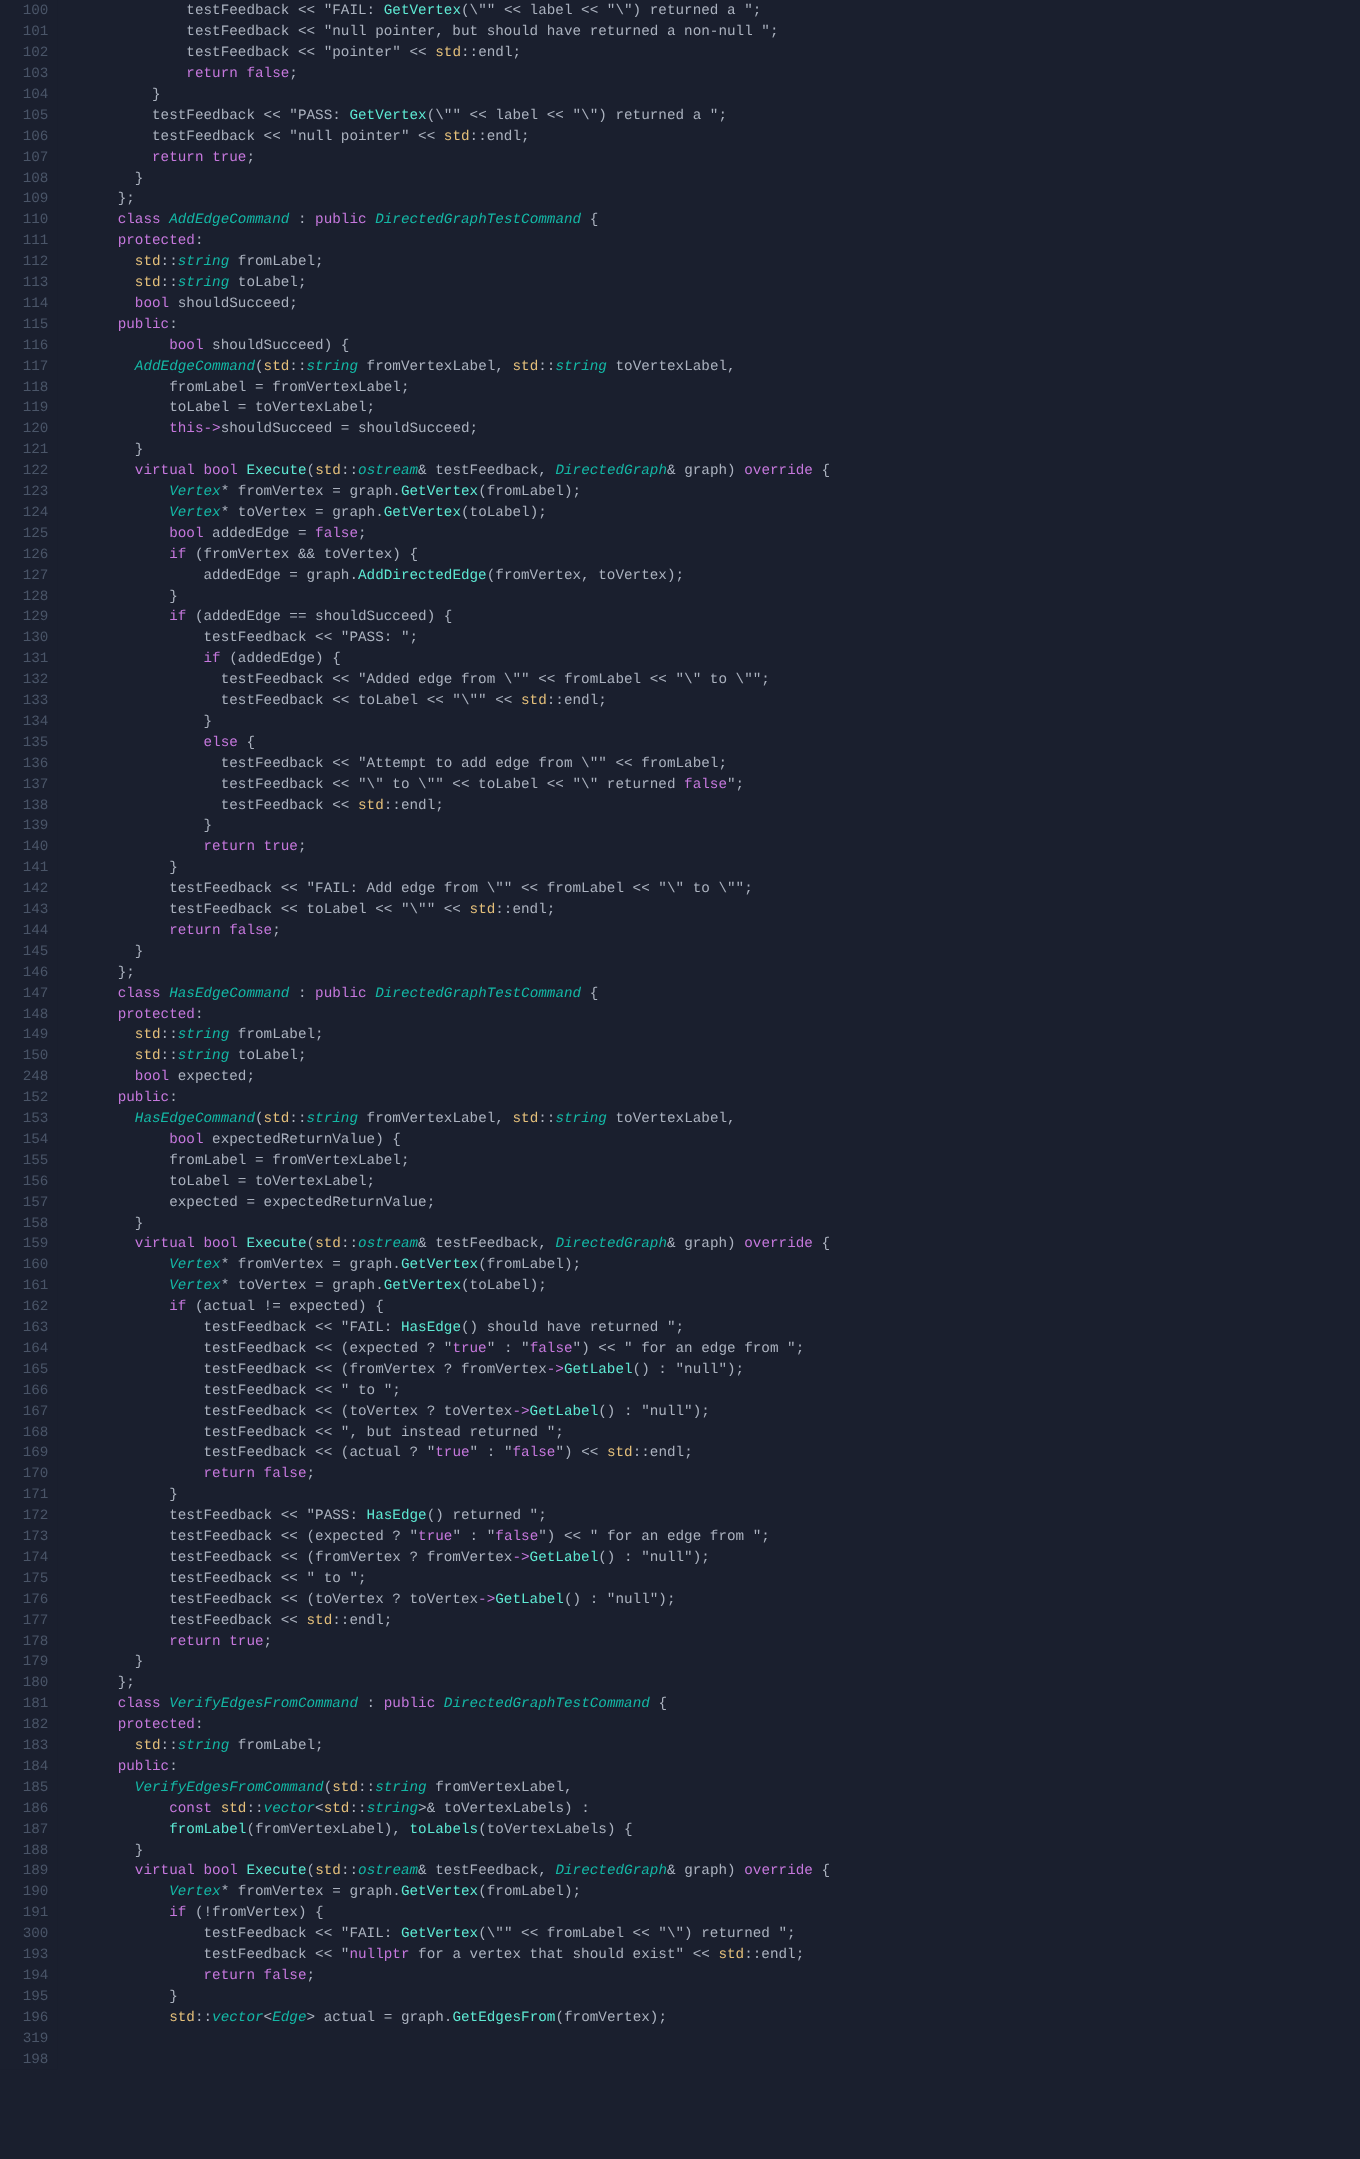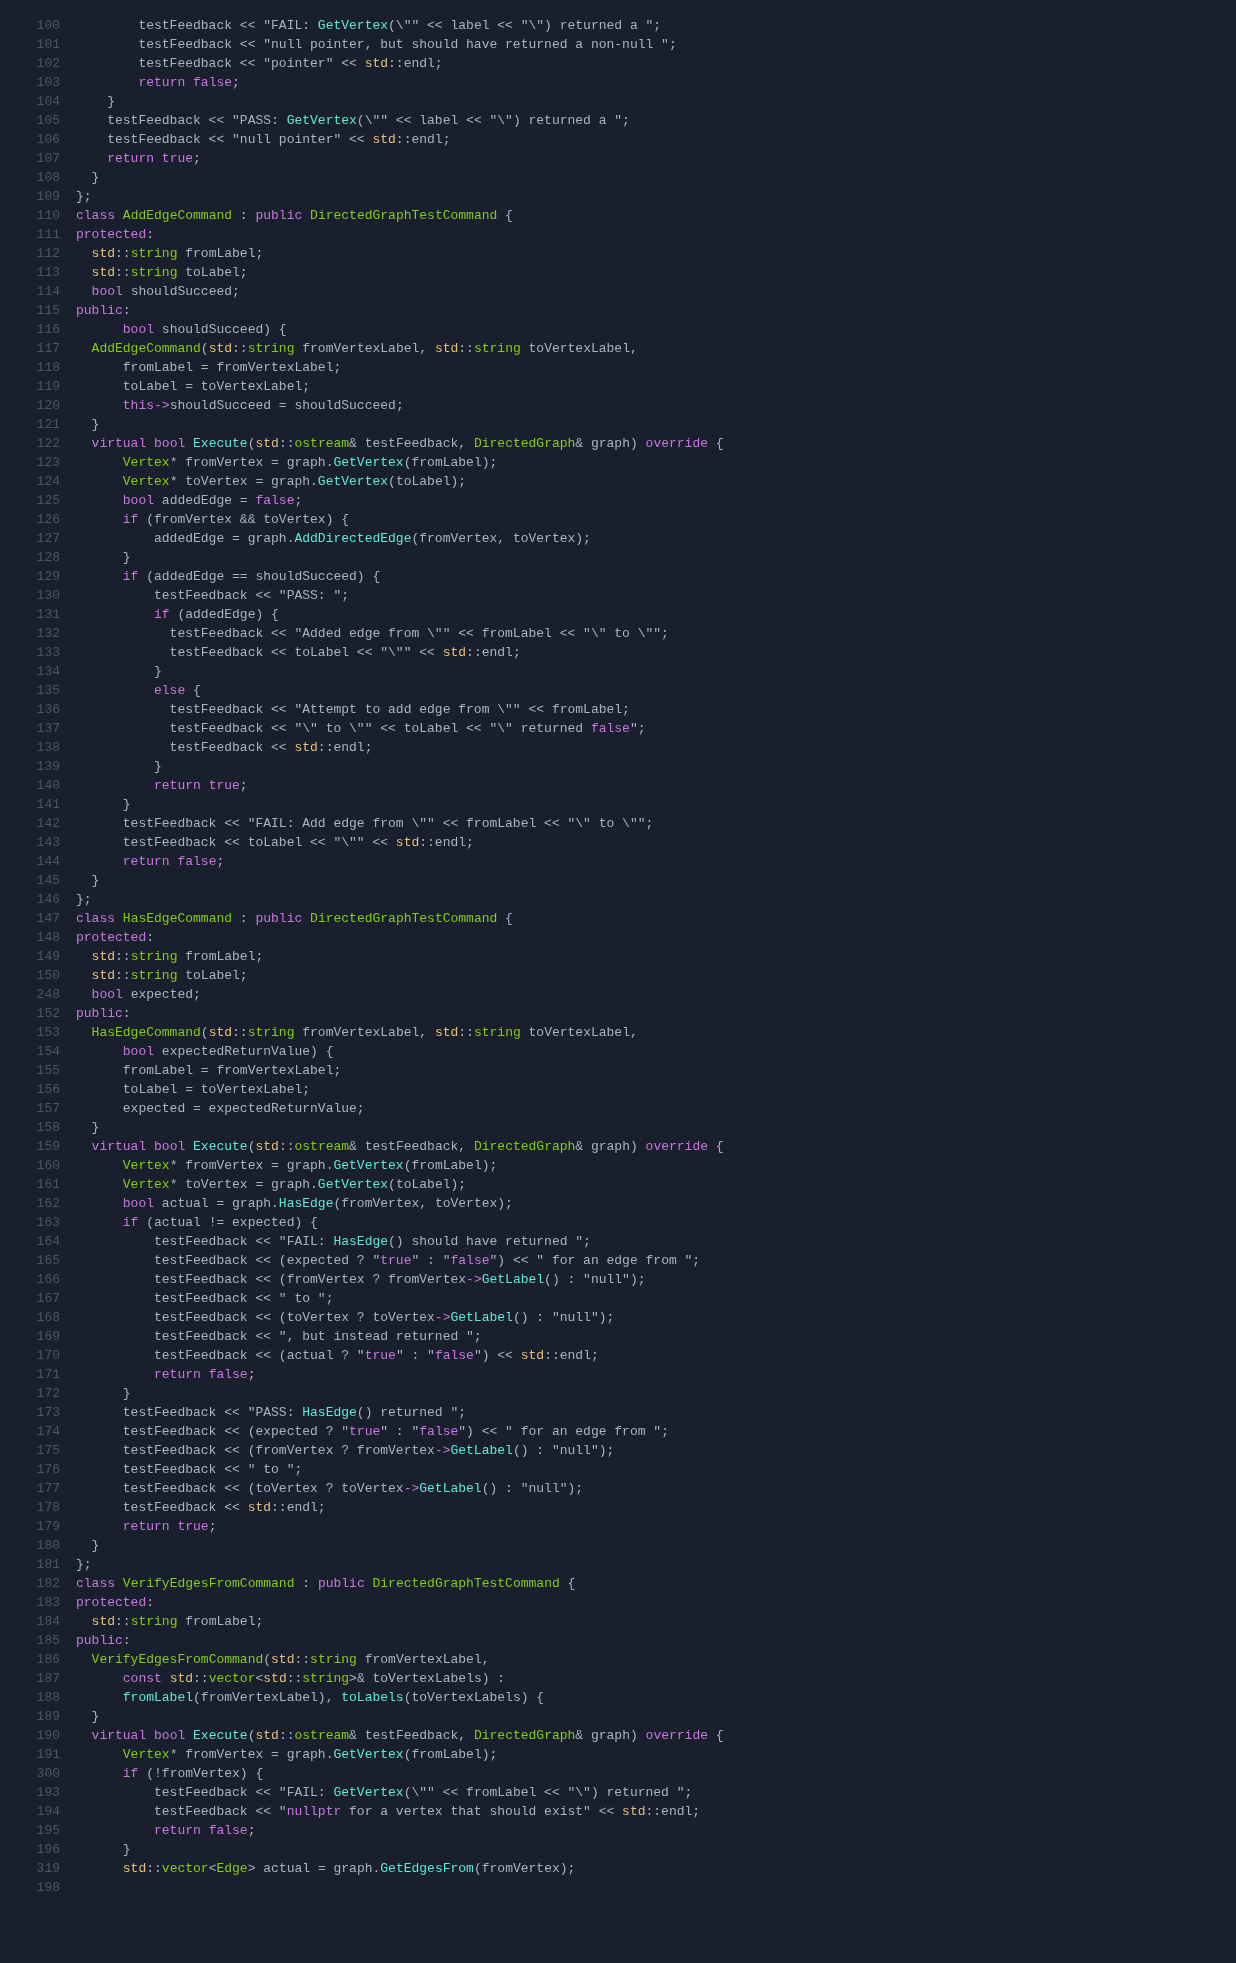--- a/index.html
+++ b/index.html
@@ -11,21 +11,22 @@
       background-color: #1a1f2e;
       font-family: 'Courier New', Courier, monospace;
       font-size: 13px;
       color: #abb2bf;
       width: 1236px;
       min-height: 1963px;
     }
     .code-container {
       display: flex;
       width: 100%;
-      padding: 16px;
+      padding: 0;
+      gap: 47px;
     }
     .line-numbers {
       display: flex;
       flex-direction: column;
       background-color: #1a1f2e;
       color: #4a5568;
       text-align: right;
       padding: 0 8px 0 16px;
       user-select: none;
       min-width: 52px;
@@ -42,21 +43,21 @@
       padding-left: 8px;
     }
     .code-line {
       height: 19px;
       line-height: 19px;
       white-space: pre;
       font-size: 13px;
     }
     
     .kw { color: #c678dd; } 
-    .type { color: #84cc16; } 
+    .type { color: #14b8a6; font-style: italic; } 
     .fn { color: #5eead4; } 
     .ns { color: #e5c07b; }
     .arrow { color: #c678dd; }
   </style>
 </head>
 <body>
 
 <div class="code-container">
   <div class="line-numbers" id="lineNumbers">
       <div class="line-number">100</div>
@@ -215,21 +216,20 @@
       <div class="code-line"><span class="kw">public</span>:</div>
       <div class="code-line">  <span class="type">HasEdgeCommand</span>(<span class="ns">std</span>::<span class="type">string</span> fromVertexLabel, <span class="ns">std</span>::<span class="type">string</span> toVertexLabel,</div>
       <div class="code-line">      <span class="kw">bool</span> expectedReturnValue) {</div>
       <div class="code-line">      fromLabel = fromVertexLabel;</div>
       <div class="code-line">      toLabel = toVertexLabel;</div>
       <div class="code-line">      expected = expectedReturnValue;</div>
       <div class="code-line">  }</div>
       <div class="code-line">  <span class="kw">virtual</span> <span class="kw">bool</span> <span class="fn">Execute</span>(<span class="ns">std</span>::<span class="type">ostream</span>&amp; testFeedback, <span class="type">DirectedGraph</span>&amp; graph) <span class="kw">override</span> {</div>
       <div class="code-line">      <span class="type">Vertex</span>* fromVertex = graph.<span class="fn">GetVertex</span>(fromLabel);</div>
       <div class="code-line">      <span class="type">Vertex</span>* toVertex = graph.<span class="fn">GetVertex</span>(toLabel);</div>
-      <div class="code-line">      <span class="kw">bool</span> actual = graph.<span class="fn">HasEdge</span>(fromVertex, toVertex);</div>
       <div class="code-line">      <span class="kw">if</span> (actual != expected) {</div>
       <div class="code-line">          testFeedback &lt;&lt; "FAIL: <span class="fn">HasEdge</span>() should have returned ";</div>
       <div class="code-line">          testFeedback &lt;&lt; (expected ? "<span class="kw">true</span>" : "<span class="kw">false</span>") &lt;&lt; " for an edge from ";</div>
       <div class="code-line">          testFeedback &lt;&lt; (fromVertex ? fromVertex<span class="arrow">-&gt;</span><span class="fn">GetLabel</span>() : "null");</div>
       <div class="code-line">          testFeedback &lt;&lt; " to ";</div>
       <div class="code-line">          testFeedback &lt;&lt; (toVertex ? toVertex<span class="arrow">-&gt;</span><span class="fn">GetLabel</span>() : "null");</div>
       <div class="code-line">          testFeedback &lt;&lt; ", but instead returned ";</div>
       <div class="code-line">          testFeedback &lt;&lt; (actual ? "<span class="kw">true</span>" : "<span class="kw">false</span>") &lt;&lt; <span class="ns">std</span>::endl;</div>
       <div class="code-line">          <span class="kw">return</span> <span class="kw">false</span>;</div>
       <div class="code-line">      }</div>

